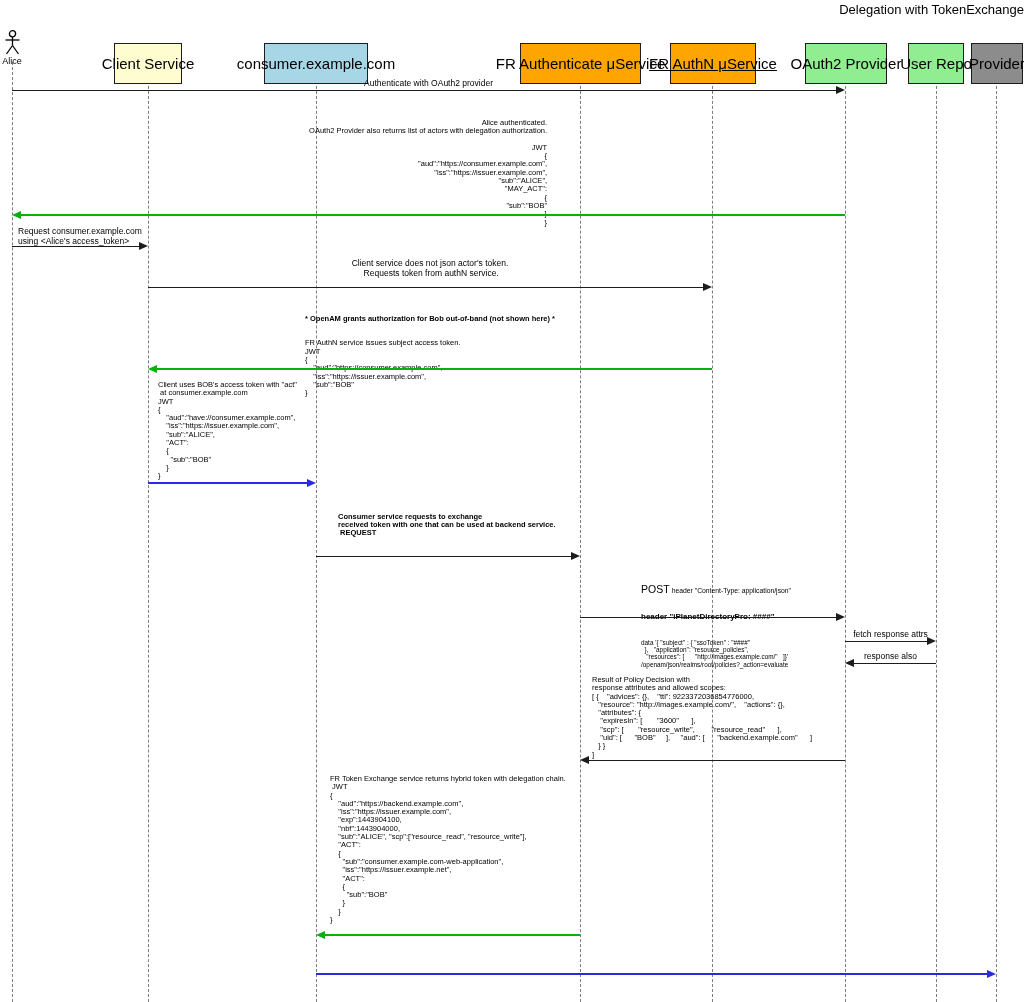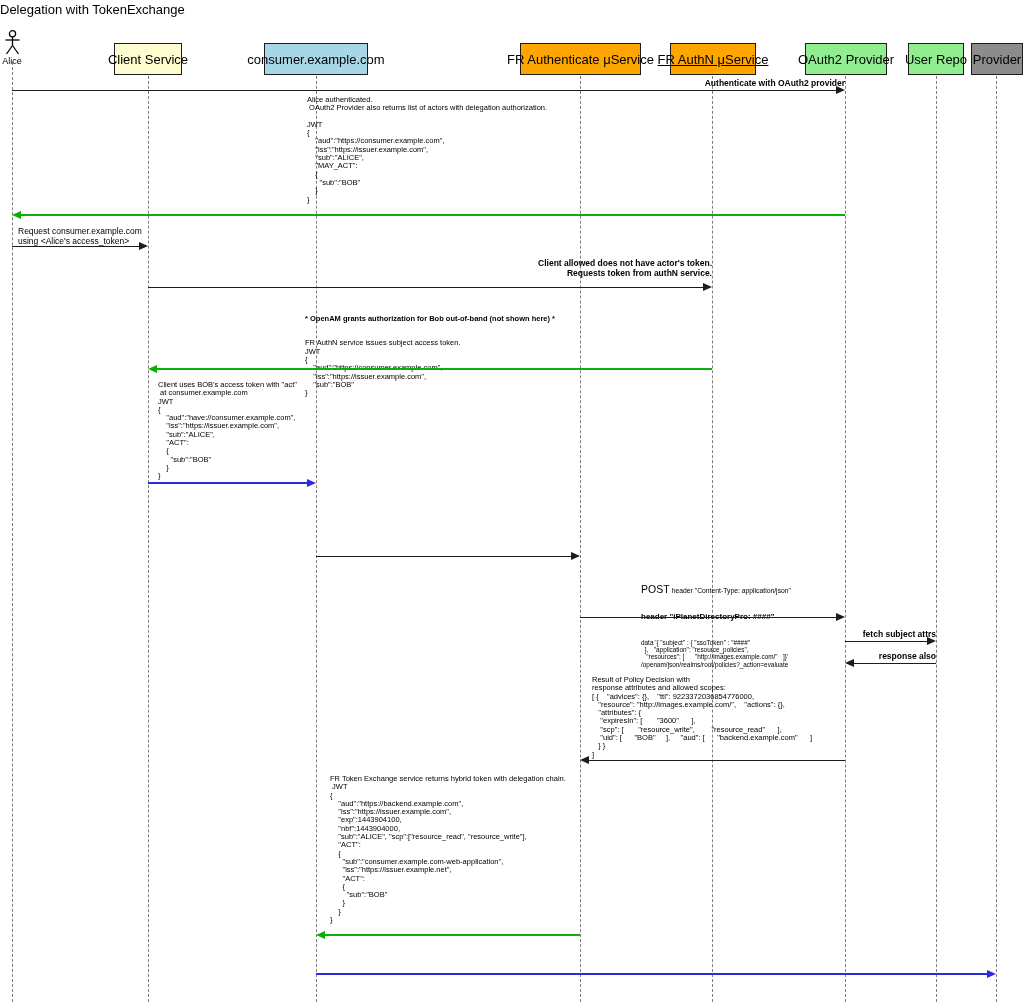--- a/index.html
+++ b/index.html
@@ -1,35 +1,35 @@
 <!DOCTYPE html>
 <html><head>
 <meta charset="utf-8">
 <style>
   html,body{margin:0;padding:0;background:#ffffff;}
   body{font-family:"Liberation Sans","DejaVu Sans",sans-serif;color:#000;}
   .stage{position:relative;width:1024px;height:1002px;background:#fff;overflow:hidden;}
-  .title{position:absolute;left:0;top:2px;width:1024px;text-align:left;font-size:13px;}
+  .title{position:absolute;left:0;top:2px;width:1024px;text-align:right;font-size:13px;}
   .lifeline{position:absolute;top:66px;bottom:0;width:0;border-left:1px dashed #7d7d7d;}
-  .pbox{position:absolute;top:43px;height:32px;box-sizing:border-box;border:1.5px solid #1c1c1c;
-        display:flex;align-items:center;justify-content:center;font-size:13px;white-space:nowrap;}
+  .pbox{position:absolute;top:43px;height:41px;box-sizing:border-box;border:1.5px solid #1c1c1c;
+        display:flex;align-items:center;justify-content:center;font-size:15px;white-space:nowrap;}
   .actor{position:absolute;left:-3px;top:30px;width:30px;text-align:center;}
   .actor svg{display:block;margin:0 auto;}
   .actor-label{font-size:9px;margin-top:1px;}
   .aline{position:absolute;height:0;border-top-style:solid;}
   .c-black{border-top-width:1px;border-top-color:#1c1c1c;}
   .c-green{border-top-width:2px;border-top-color:#0ab00a;}
   .c-blue{border-top-width:2px;border-top-color:#2a2ae0;}
   .ahead{position:absolute;width:0;height:0;border-top:4px solid transparent;border-bottom:4px solid transparent;}
   .ahead.r.hblack{border-left:9px solid #1c1c1c;}
   .ahead.l.hblack{border-right:9px solid #1c1c1c;}
   .ahead.l.hgreen{border-right:9px solid #0ab00a;}
   .ahead.r.hblue{border-left:9px solid #2a2ae0;}
   .lbl{position:absolute;font-size:8.5px;line-height:9.5px;white-space:pre;}
-  .ctr{text-align:right;font-weight:bold;}
+  .ctr{text-align:center;}
   .pre{position:absolute;font-size:7.5px;line-height:8.3px;white-space:pre;}
   .b{font-weight:bold;}
   .blk div{white-space:pre;}
   .post-line1{line-height:11px;}
   .post-big{font-size:10.5px;}
   .post-small{font-size:6.8px;}
   .post-h2{font-size:8px;line-height:10px;font-weight:bold;}
   .post-data{font-size:6.4px;line-height:7.3px;white-space:pre;}
 </style>
 </head>
@@ -66,42 +66,42 @@
   <div class="pbox" style="left:520px;width:121px;background:#ffa500;">FR Authenticate μService</div>
   <div class="pbox" style="left:670px;width:86px;background:#ffa500;text-decoration:underline;">FR AuthN μService</div>
   <div class="pbox" style="left:805px;width:82px;background:#90ee90;">OAuth2 Provider</div>
   <div class="pbox" style="left:908px;width:56px;background:#90ee90;">User Repo</div>
   <div class="pbox" style="left:971px;width:52px;background:#8c8c8c;">Provider</div>
 
   <div class="lbl ctr" style="left:12px;top:79px;width:833px;">Authenticate with OAuth2 provider</div>
   <div class="aline c-black" style="left:12px;top:90px;width:825px;"></div>
   <div class="ahead r hblack" style="left:836px;top:86px;"></div>
 
-  <div class="pre" style="left:307px;top:96px;">Alice authenticated.
+  <div class="pre" style="left:307px;top:119px;text-align:right;">Alice authenticated.
  OAuth2 Provider also returns list of actors with delegation authorization.
 
 JWT
 {
     "aud":"https://consumer.example.com",
     "iss":"https://issuer.example.com",
     "sub":"ALICE",
     "MAY_ACT":
     {
       "sub":"BOB"
     }
 }</div>
   <div class="aline c-green" style="left:20px;top:214px;width:825px;"></div>
   <div class="ahead l hgreen" style="left:12px;top:211px;"></div>
 
   <div class="lbl" style="left:18px;top:227px;">Request consumer.example.com
 using &lt;Alice's access_token&gt;</div>
   <div class="aline c-black" style="left:12px;top:246px;width:128px;"></div>
   <div class="ahead r hblack" style="left:139px;top:242px;"></div>
 
-  <div class="lbl ctr" style="left:148px;top:259px;width:564px;">Client allowed does not have actor's token.
+  <div class="lbl ctr" style="left:148px;top:259px;width:564px;">Client service does not json actor's token.
  Requests token from authN service.</div>
   <div class="aline c-black" style="left:148px;top:287px;width:556px;"></div>
   <div class="ahead r hblack" style="left:703px;top:283px;"></div>
 
   <div class="pre" style="left:305px;top:298px;">
     <div class="b">* OpenAM grants authorization for Bob out-of-band (not shown here) *</div>
     <div>FR AuthN service issues subject access token.
 JWT
 {
     "aud":"https://consumer.example.com",
@@ -121,36 +121,39 @@
     "sub":"ALICE",
     "ACT":
     {
       "sub":"BOB"
     }
 }</div>
   <div class="aline c-blue" style="left:148px;top:482px;width:160px;"></div>
   <div class="ahead r hblue" style="left:307px;top:479px;"></div>
 
   <div class="pre" style="left:338px;top:496px;">
+    <div class="b">Consumer service requests to exchange
+received token with one that can be used at backend service.
+ REQUEST</div>
   </div>
   <div class="aline c-black" style="left:316px;top:556px;width:256px;"></div>
   <div class="ahead r hblack" style="left:571px;top:552px;"></div>
 
   <div class="pre blk" style="left:641px;top:567px;">
     <div class="post-line1"><span class="post-big">POST</span> <span class="post-small">header "Content-Type: application/json"</span></div>
     <div class="post-h2">header "iPlanetDirectoryPro: ####"</div>
     <div class="post-data">data '{ "subject" : { "ssoToken" : "####"
   },   "application": "resource_policies",
    "resources": [      "http://images.example.com/"   ]}'
 /openam/json/realms/root/policies?_action=evaluate</div>
   </div>
   <div class="aline c-black" style="left:580px;top:617px;width:257px;"></div>
   <div class="ahead r hblack" style="left:836px;top:613px;"></div>
 
-  <div class="lbl ctr" style="left:845px;top:630px;width:91px;">fetch subject attrs</div>
+  <div class="lbl ctr" style="left:845px;top:630px;width:91px;">fetch response attrs</div>
   <div class="aline c-black" style="left:845px;top:641px;width:83px;"></div>
   <div class="ahead r hblack" style="left:927px;top:637px;"></div>
 
   <div class="lbl ctr" style="left:845px;top:652px;width:91px;">response also</div>
   <div class="aline c-black" style="left:853px;top:663px;width:83px;"></div>
   <div class="ahead l hblack" style="left:845px;top:659px;"></div>
 
   <div class="pre" style="left:592px;top:676px;">Result of Policy Decision with
 response attributes and allowed scopes:
 [ {    "advices": {},    "ttl": 9223372036854776000,

